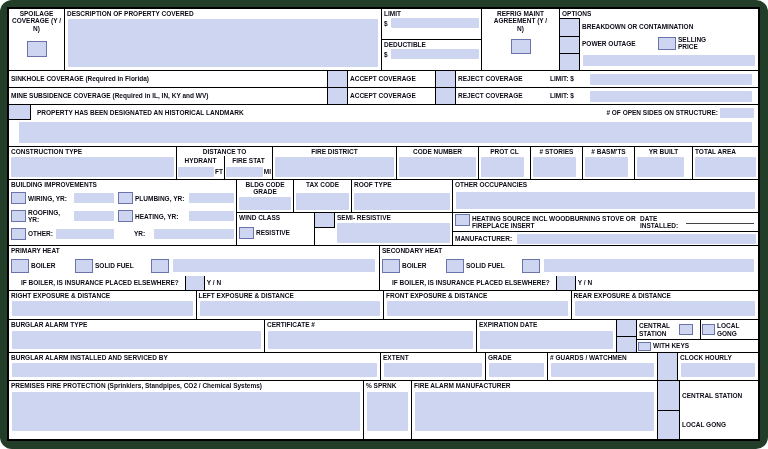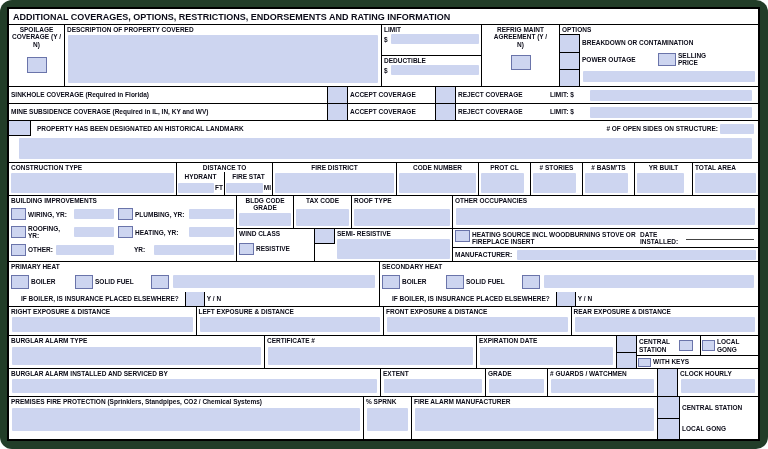--- a/index.html
+++ b/index.html
@@ -21,25 +21,20 @@
   .title { font-size:9px; font-weight:bold; padding:2px 4px; }
   .tiny { font-size:6.5px; font-weight:bold; }
   .underline { border-bottom:1px solid #444; height:10px; }
 </style>
 </head>
 <body>
 
 <div class="frame">
 <div class="form">
 
-  <div class="r" style="height:16px">
-    <div class="c grow" style="justify-content:center">
-      <div class="title">ADDITIONAL COVERAGES, OPTIONS, RESTRICTIONS, ENDORSEMENTS AND RATING INFORMATION</div>
-    </div>
-  </div>
 
   <div class="r" style="height:62px">
     <div class="c" style="width:56px; align-items:center">
       <div class="lbl ctr">SPOILAGE COVERAGE (Y / N)</div>
       <span class="cb" style="margin-top:8px; width:20px; height:16px"></span>
     </div>
     <div class="c grow">
       <div class="lbl">DESCRIPTION OF PROPERTY COVERED</div>
       <div class="f grow" style="margin:1px 3px 3px 3px"></div>
     </div>

